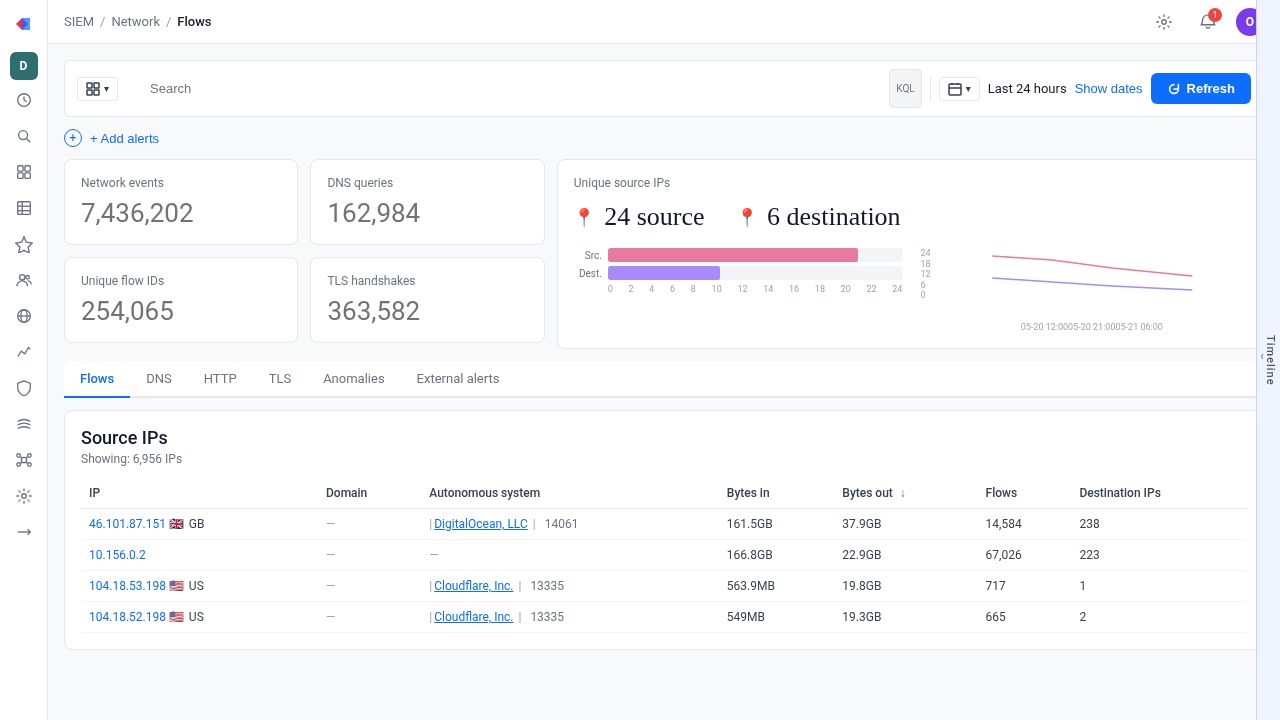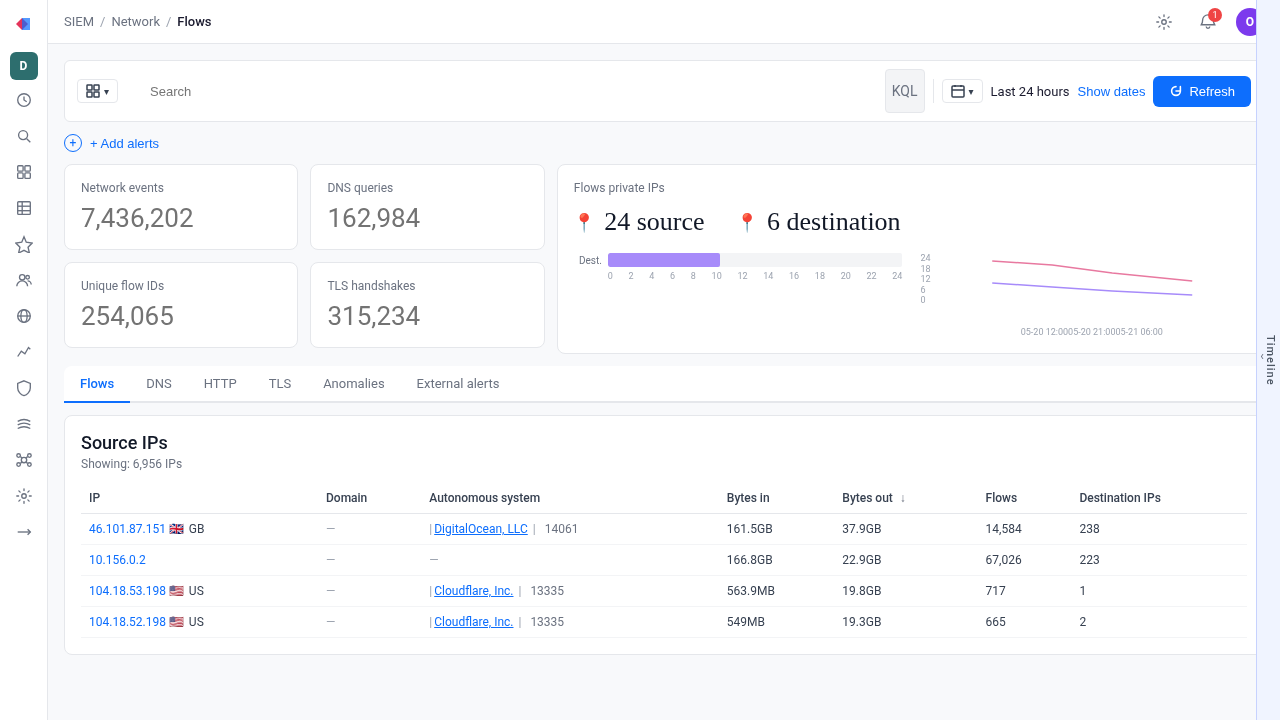--- a/index.html
+++ b/index.html
@@ -24,25 +24,25 @@
     .badge { position: absolute; top: 2px; right: 2px; width: 14px; height: 14px; background: #ef4444; border-radius: 50%; color: #fff; font-size: 9px; display: flex; align-items: center; justify-content: center; }
     .user-avatar { width: 28px; height: 28px; border-radius: 50%; background: #7c3aed; color: #fff; display: flex; align-items: center; justify-content: center; font-weight: 700; font-size: 12px; cursor: pointer; }
 
     
     .content { flex: 1; overflow-y: auto; padding: 16px; display: flex; flex-direction: column; gap: 12px; }
 
     
     .toolbar { display: flex; align-items: center; gap: 8px; background: #fff; padding: 8px 12px; border: 1px solid #e5e7eb; border-radius: 6px; }
     .search-dropdown-btn { display: flex; align-items: center; gap: 4px; border: 1px solid #e5e7eb; border-radius: 4px; padding: 4px 8px; cursor: pointer; background: #fff; font-size: 12px; color: #374151; }
     .search-input { flex: 1; border: none; outline: none; font-size: 13px; color: #374151; background: transparent; margin-left: 24px; }
-    .kql-badge { background: #f3f4f6; border: 1px solid #e5e7eb; border-radius: 4px; padding: 13px 6px; font-size: 14px; color: #6b7280; cursor: pointer; }
+    .kql-badge { background: #f3f4f6; border: 1px solid #e5e7eb; border-radius: 4px; padding: 13px 6px; font-size: 10px; color: #6b7280; cursor: pointer; }
     .divider-v { width: 1px; height: 24px; background: #e5e7eb; }
     .time-filter-btn { display: flex; align-items: center; gap: 4px; border: 1px solid #e5e7eb; border-radius: 4px; padding: 4px 8px; font-size: 12px; color: #374151; cursor: pointer; background: #fff; }
     .show-dates-btn { color: #0d6efd; font-size: 13px; cursor: pointer; background: none; border: none; white-space: nowrap; }
-    .refresh-btn { display: flex; align-items: center; gap: 6px; background: #0d6efd; color: #fff; border: none; border-radius: 6px; padding: 8px 16px; font-size: 13px; font-weight: 400; cursor: pointer; white-space: nowrap; }
+    .refresh-btn { display: flex; align-items: center; gap: 6px; background: #0d6efd; color: #fff; border: none; border-radius: 6px; padding: 8px 16px; font-size: 13px; font-weight: 700; cursor: pointer; white-space: nowrap; }
     .refresh-btn svg { width: 14px; height: 14px; }
 
     
     .filter-row { display: flex; align-items: center; gap: 8px; }
     .add-filter-btn { display: flex; align-items: center; gap: 4px; color: #0d6efd; font-size: 13px; cursor: pointer; background: none; border: none; }
     .filter-circle { width: 18px; height: 18px; border-radius: 50%; border: 1px solid #0d6efd; display: flex; align-items: center; justify-content: center; color: #0d6efd; font-size: 12px; }
 
     
     .stats-row { display: flex; gap: 12px; }
     .stats-left { display: flex; flex-direction: column; gap: 12px; flex: 1; }
@@ -280,40 +280,46 @@
             <div class="stat-value">162,984</div>
           </div>
         </div>
         <div class="stats-2col">
           <div class="stat-card">
             <div class="stat-label">Unique flow IDs</div>
             <div class="stat-value">254,065</div>
           </div>
           <div class="stat-card">
             <div class="stat-label">TLS handshakes</div>
-            <div class="stat-value">315,234</div>
+            <div class="stat-value">363,582</div>
           </div>
         </div>
       </div>
 
       <div class="stats-right">
-        <div class="unique-ips-header">Flows private IPs</div>
+        <div class="unique-ips-header">Unique source IPs</div>
         <div class="unique-ips-values">
           <div class="ip-count">
             <span class="ip-icon ip-src-icon">📍</span>
             <span class="ip-count-value">24 source</span>
           </div>
           <div class="ip-count">
             <span class="ip-icon ip-dst-icon">📍</span>
             <span class="ip-count-value">6 destination</span>
           </div>
         </div>
         <div class="charts-area">
 
           <div class="bar-chart-area">
+            <div class="bar-row">
+              <span class="bar-label">Src.</span>
+              <div class="bar-track">
+                <div class="bar-fill-src" style="width: 85%"></div>
+              </div>
+            </div>
             <div class="bar-row">
               <span class="bar-label">Dest.</span>
               <div class="bar-track">
                 <div class="bar-fill-dst" style="width: 38%"></div>
               </div>
             </div>
             <div class="bar-x-labels">
               <span class="bar-x-label">0</span>
               <span class="bar-x-label">2</span>
               <span class="bar-x-label">4</span>

